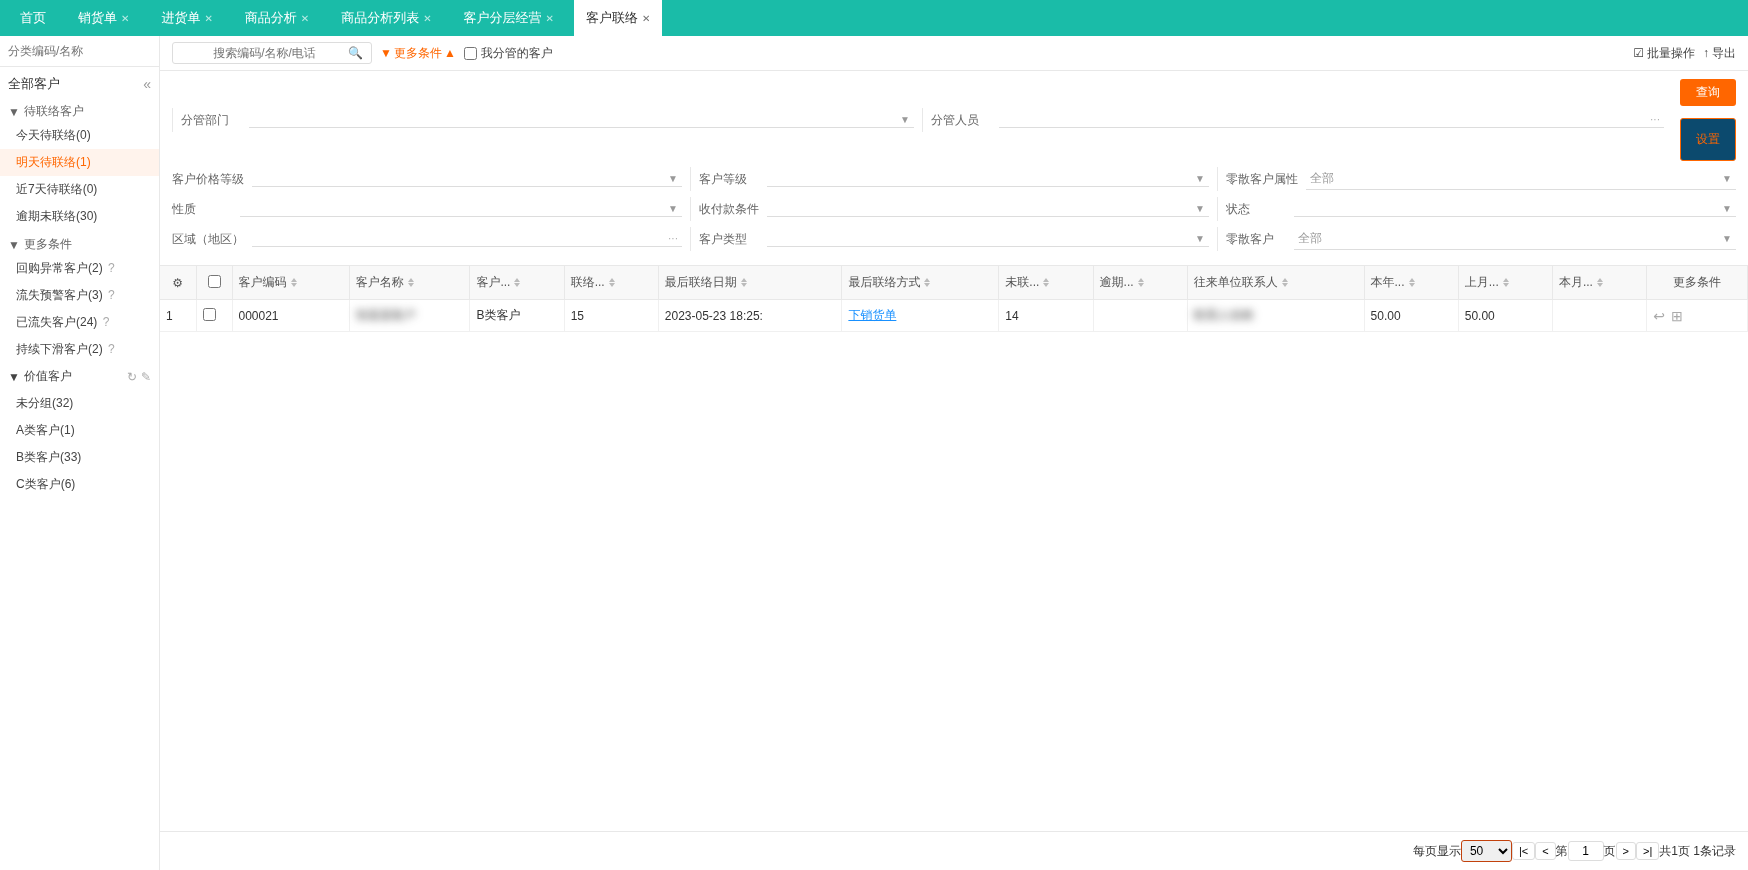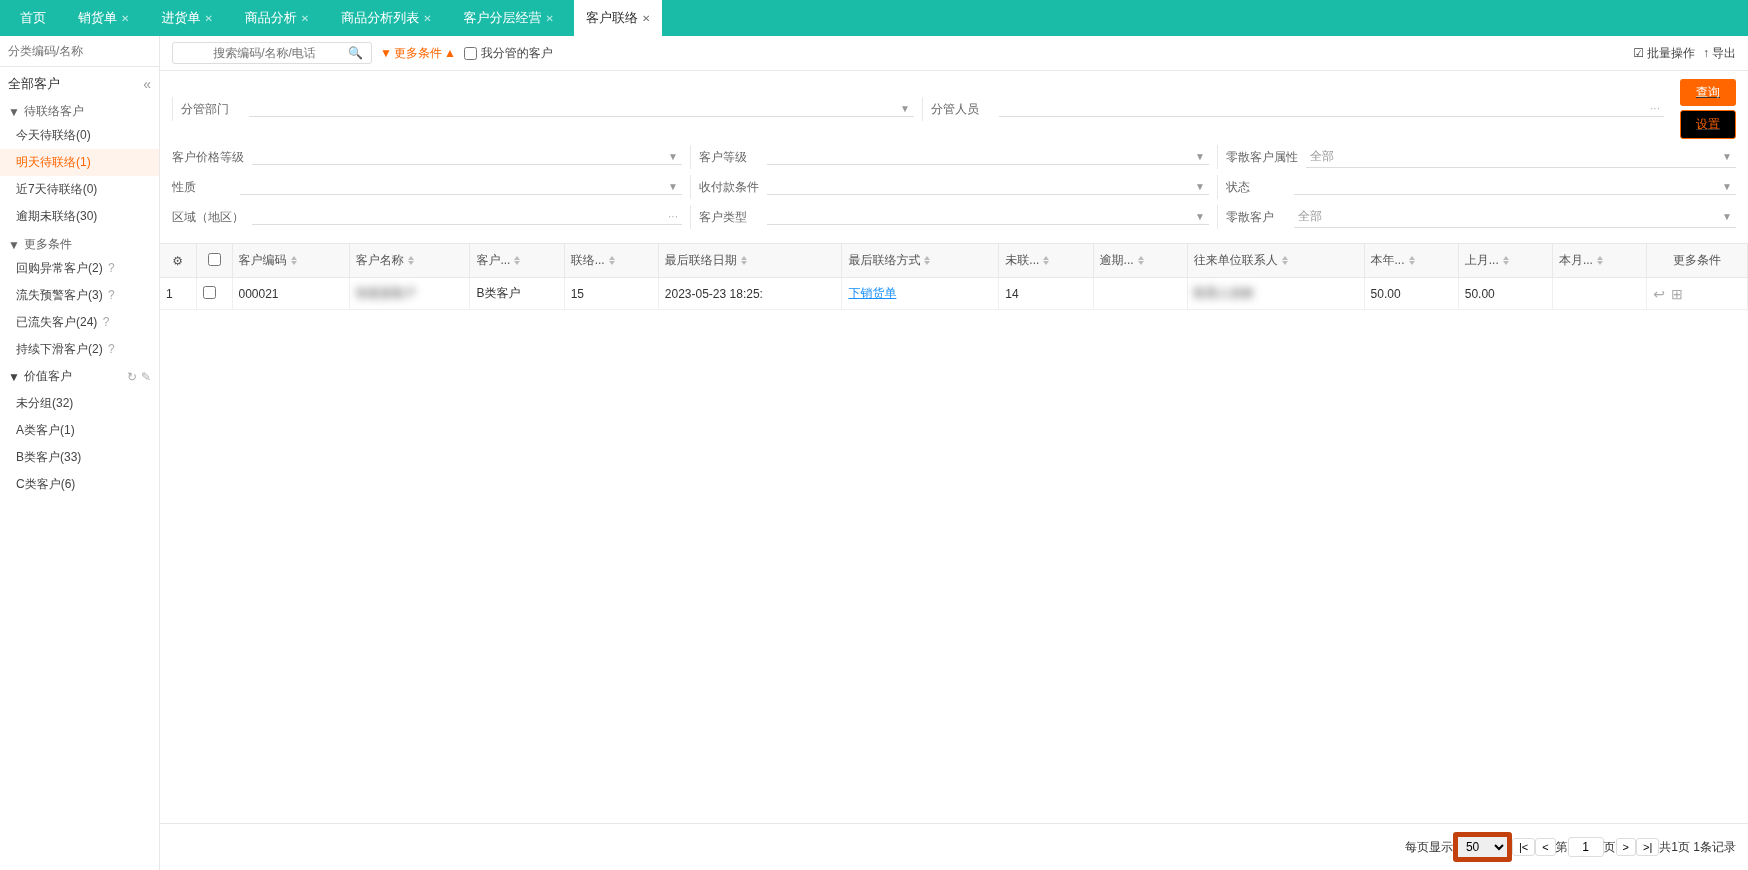--- a/index.html
+++ b/index.html
@@ -221,34 +221,33 @@
     .btn-query {
       background: #ff6600;
       color: #fff;
       border: none;
       padding: 5px 16px;
       border-radius: 3px;
       cursor: pointer;
       font-size: 12px;
     }
     .btn-setting {
-      background: #000000;
+      background: #0c4a6e;
       color: #ff6600;
       border: 1px solid #ff6600;
-      padding: 5px 14px;
+      padding: 12px 14px;
       border-radius: 3px;
       cursor: pointer;
       font-size: 12px;
     }
     .query-btns {
       display: flex;
       flex-direction: column;
-      gap: 4px;
+      gap: 12px;
       margin-left: 8px;
-      text-decoration: underline;
     }
 
     
     .table-area {
       flex: 1;
       overflow: auto;
       background: #fff;
       margin: 0;
     }
     table {
@@ -283,21 +282,21 @@
     .table-footer {
       display: flex;
       align-items: center;
       justify-content: flex-end;
       padding: 8px 12px;
       background: #fff;
       border-top: 1px solid #e8e8e8;
       font-size: 12px;
     }
     .page-size-select {
-      border: 5px solid #c2410c;
+      border: 1px solid #c2410c;
       border-radius: 3px;
       padding: 2px 4px;
       font-size: 12px;
     }
     .page-nav-btn {
       border: 1px solid #ddd;
       background: #fff;
       padding: 2px 6px;
       border-radius: 3px;
       cursor: pointer;

